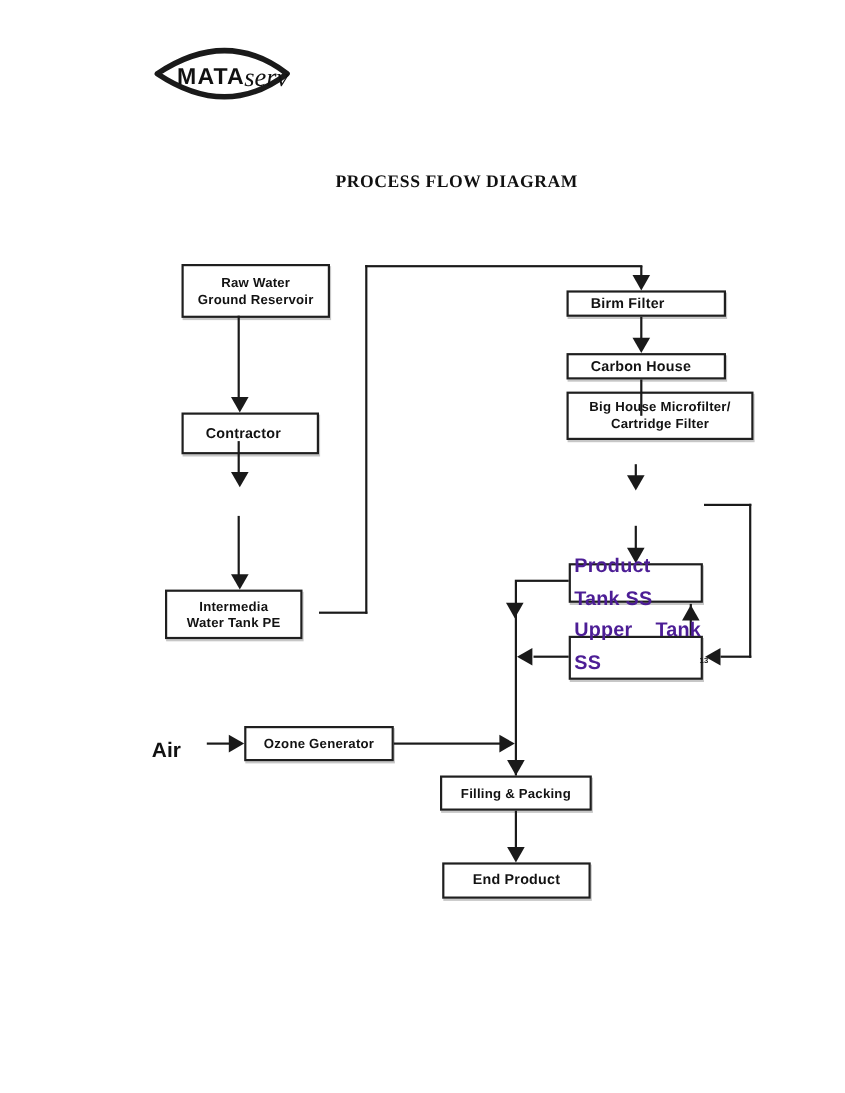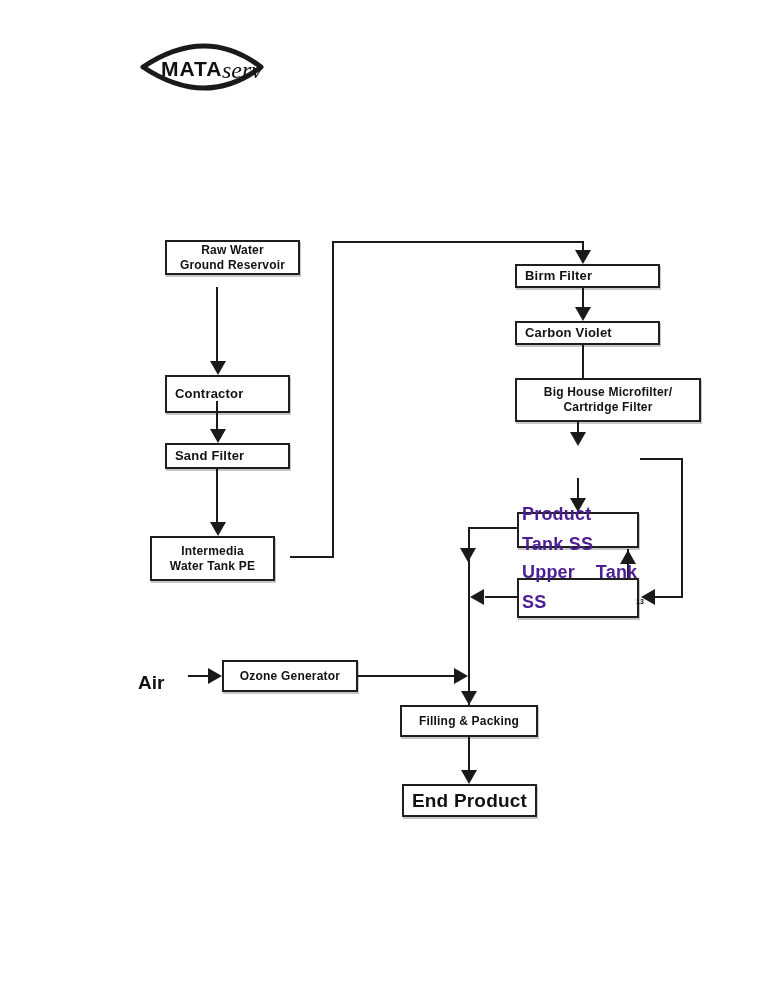--- a/index.html
+++ b/index.html
@@ -2,21 +2,21 @@
 <html><head>
 <meta charset="utf-8">
 <style>
   html,body{margin:0;padding:0;background:#fff;}
   #page{position:relative;width:768px;height:994px;background:#fff;overflow:hidden;
         font-family:"Liberation Sans",sans-serif;}
   
   .box{position:absolute;background:#fff;border:2px solid #1f1f1f;box-sizing:border-box;
        display:flex;align-items:center;box-shadow:1px 2px 0 rgba(130,130,130,.45);}
   .box.center{justify-content:center;}
-  .box.leftpad{padding-left:8px;}
+  .box.leftpad{padding-left:20px;}
   .lbl{display:block;width:100%;font:bold 12px/1.25 "Liberation Sans",sans-serif;
        color:#121212;white-space:pre-wrap;letter-spacing:.2px;}
   .box.center .lbl{text-align:center;}
   .lbl.md{font-size:13px;}
   
   .biglbl{position:absolute;font:bold 18px/30px "Liberation Sans",sans-serif;color:#4c1d95;
           white-space:pre-wrap;letter-spacing:.2px;z-index:5;}
   
   .line{position:absolute;background:#1a1a1a;}
   .ah{position:absolute;width:0;height:0;}
@@ -37,48 +37,46 @@
 <body>
 
 <div id="page">
 
   <svg id="logo" width="135" height="54" viewBox="0 0 135 54">
     <path d="M3,27 Q66,-15 121,27 Q66,69 3,27 Z" fill="none" stroke="#1a1a1a" stroke-width="5" stroke-linejoin="round"></path>
     <text x="21" y="36" font-family="Liberation Sans, sans-serif" font-size="21" font-weight="bold" letter-spacing="1" fill="#111">MATA</text>
     <text x="82" y="38" font-family="Liberation Serif, serif" font-size="24" font-style="italic" fill="#111">serv</text>
   </svg>
 
+  <div id="title">PROCESS FLOW DIAGRAM</div>
 
-  <div class="box center" style="left:165px;top:240px;width:135px;height:35px">
+  <div class="box center" style="left:165px;top:240px;width:135px;height:49px">
     <span class="lbl">Raw Water
 Ground Reservoir</span>
   </div>
 
   <div class="box leftpad" style="left:165px;top:375px;width:125px;height:38px">
     <span class="lbl md">Contractor</span>
   </div>
 
-  <div class="box leftpad" style="left:165px;top:443px;width:125px;height:26px">
-    <span class="lbl md">Sand Filter</span>
-  </div>
 
   <div class="box center" style="left:150px;top:536px;width:125px;height:45px">
     <span class="lbl">Intermedia
 Water Tank PE</span>
   </div>
 
   <div class="box leftpad" style="left:515px;top:264px;width:145px;height:24px">
     <span class="lbl md">Birm Filter</span>
   </div>
 
   <div class="box leftpad" style="left:515px;top:321px;width:145px;height:24px">
-    <span class="lbl md">Carbon Violet</span>
+    <span class="lbl md">Carbon House</span>
   </div>
 
-  <div class="box center" style="left:515px;top:378px;width:186px;height:44px">
+  <div class="box center" style="left:515px;top:356px;width:170px;height:44px">
     <span class="lbl">Big House Microfilter/
 Cartridge Filter</span>
   </div>
 
 
   <div class="box" style="left:517px;top:512px;width:122px;height:36px"></div>
   <div class="biglbl" style="left:522px;top:499px">Product
 Tank SS</div>
 
   <div class="box" style="left:517px;top:578px;width:122px;height:40px"></div>
@@ -87,21 +85,21 @@
 
   <div class="box center" style="left:400px;top:705px;width:138px;height:32px">
     <span class="lbl">Filling &amp; Packing</span>
   </div>
 
   <div class="box center" style="left:222px;top:660px;width:136px;height:32px">
     <span class="lbl">Ozone Generator</span>
   </div>
 
   <div class="box center" style="left:402px;top:784px;width:135px;height:33px">
-    <span class="lbl" style="font-size:19px">End Product</span>
+    <span class="lbl" style="font-size:13px">End Product</span>
   </div>
 
   <div id="air-label">Air</div>
   <div id="tiny-note">13</div>
 
   <div class="line" style="left:216px;top:287px;width:2px;height:76px"></div>
   <div class="line" style="left:216px;top:401px;width:2px;height:30px"></div>
   <div class="line" style="left:216px;top:469px;width:2px;height:55px"></div>
 
   <div class="line" style="left:290px;top:556px;width:44px;height:2px"></div>

